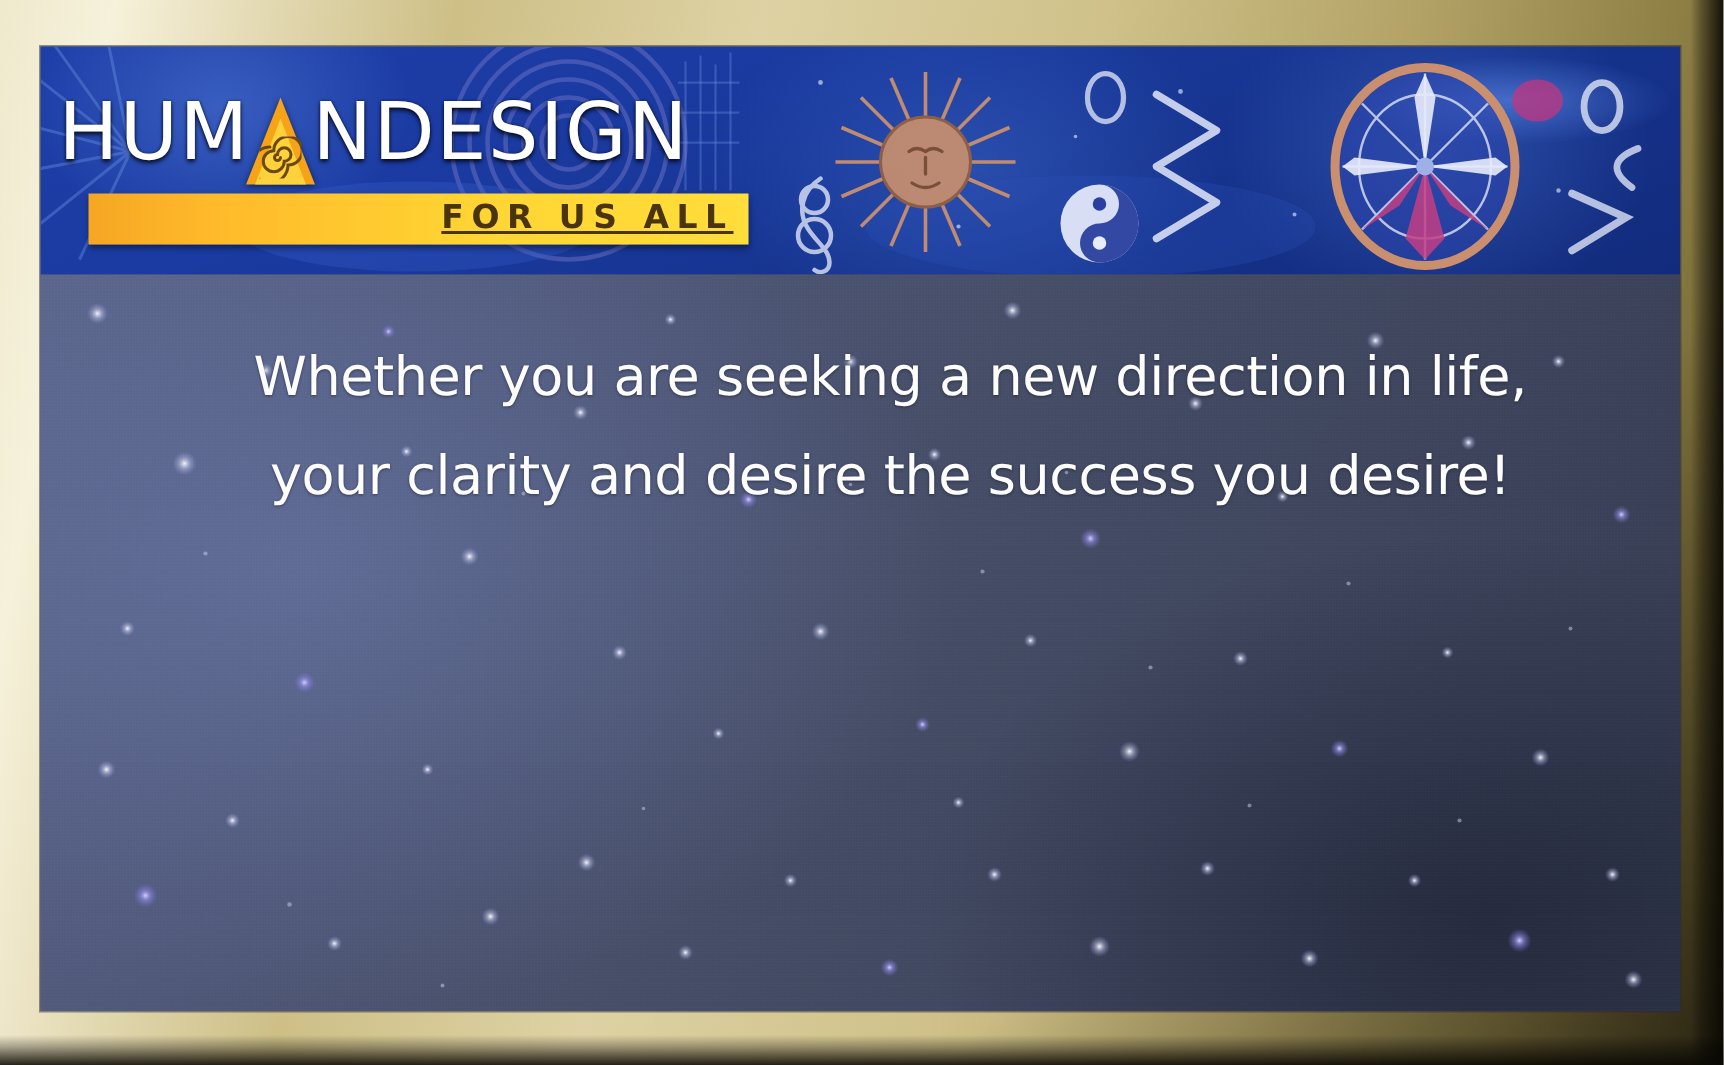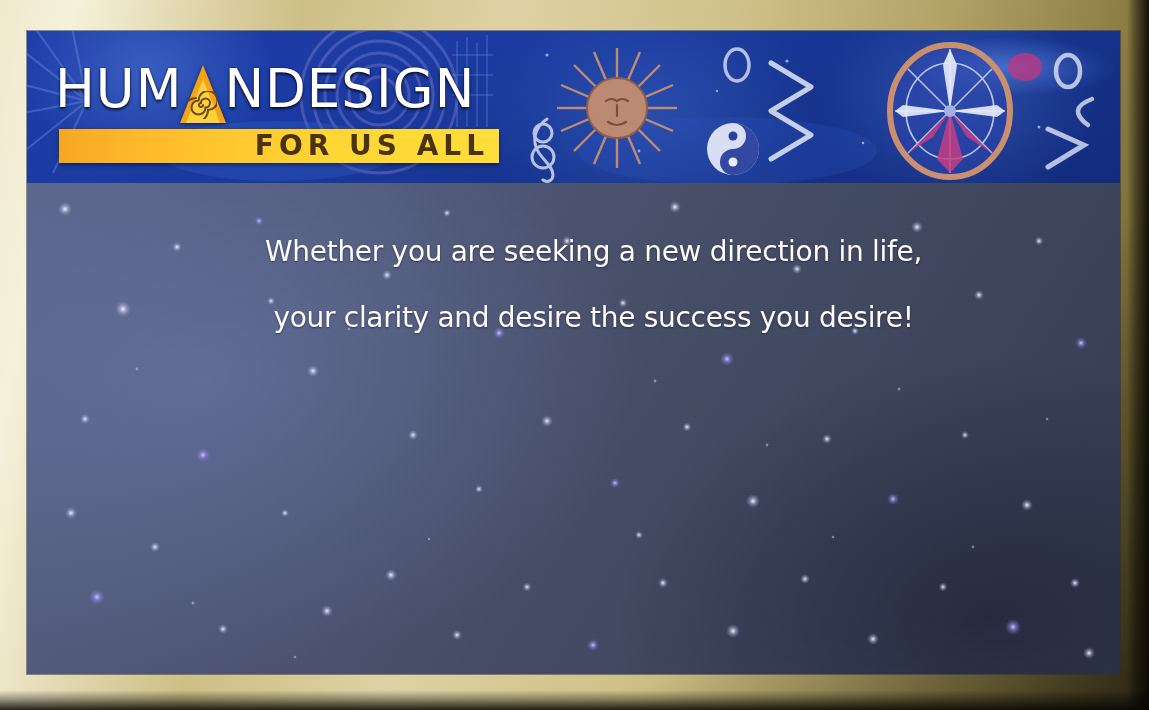--- a/index.html
+++ b/index.html
@@ -99,21 +99,21 @@
   
   #banner .tex {
     position: absolute; inset: 0;
     opacity: .85;
     pointer-events: none;
   }
 
   
   #wordmark {
     position: absolute;
-    left: 28px;
+    left: 12px;
     top: 22px;
     width: 445px;
     height: 70px;
     display: flex;
     align-items: center;
     pointer-events: none;
   }
   .wm-text {
     font-family: "DejaVu Sans", sans-serif;
     font-size: 53px;
@@ -165,27 +165,28 @@
     height: 34px;
     background: linear-gradient(to right,
       #f5a623 0%, #ffb92a 18%, #ffc82f 40%, #ffd633 62%, #ffdd3a 100%);
     box-shadow: 0 2px 4px rgba(0,0,0,0.45);
     display: flex;
     align-items: center;
     justify-content: flex-end;
   }
   #tagline-text {
     font-family: "DejaVu Sans", sans-serif;
-    font-size: 28px;
+    font-size: 22px;
     font-weight: 700;
     letter-spacing: 5px;
     color: #4a3410;
     padding-right: 10px;
     line-height: 1;
     white-space: pre;
+    text-decoration: underline;
   }
 
   
   .motif { position: absolute; pointer-events: none; }
 
   
   #body-area {
     position: relative;
     width: 100%;
     height: 491px;
@@ -209,21 +210,21 @@
   #copy {
     position: absolute;
     left: 0;
     top: 36px;
     width: 100%;
     text-align: center;
     pointer-events: none;
   }
   #copy .line {
     font-family: "DejaVu Sans", sans-serif;
-    font-size: 28px;
+    font-size: 36px;
     font-weight: 400;
     color: #fdfdfd;
     line-height: 66px;
     letter-spacing: -0.3px;
     white-space: pre;
     text-shadow: 0 1px 2px rgba(20,24,40,0.55);
     margin-left: 40px;
   }
 </style>
 </head>

